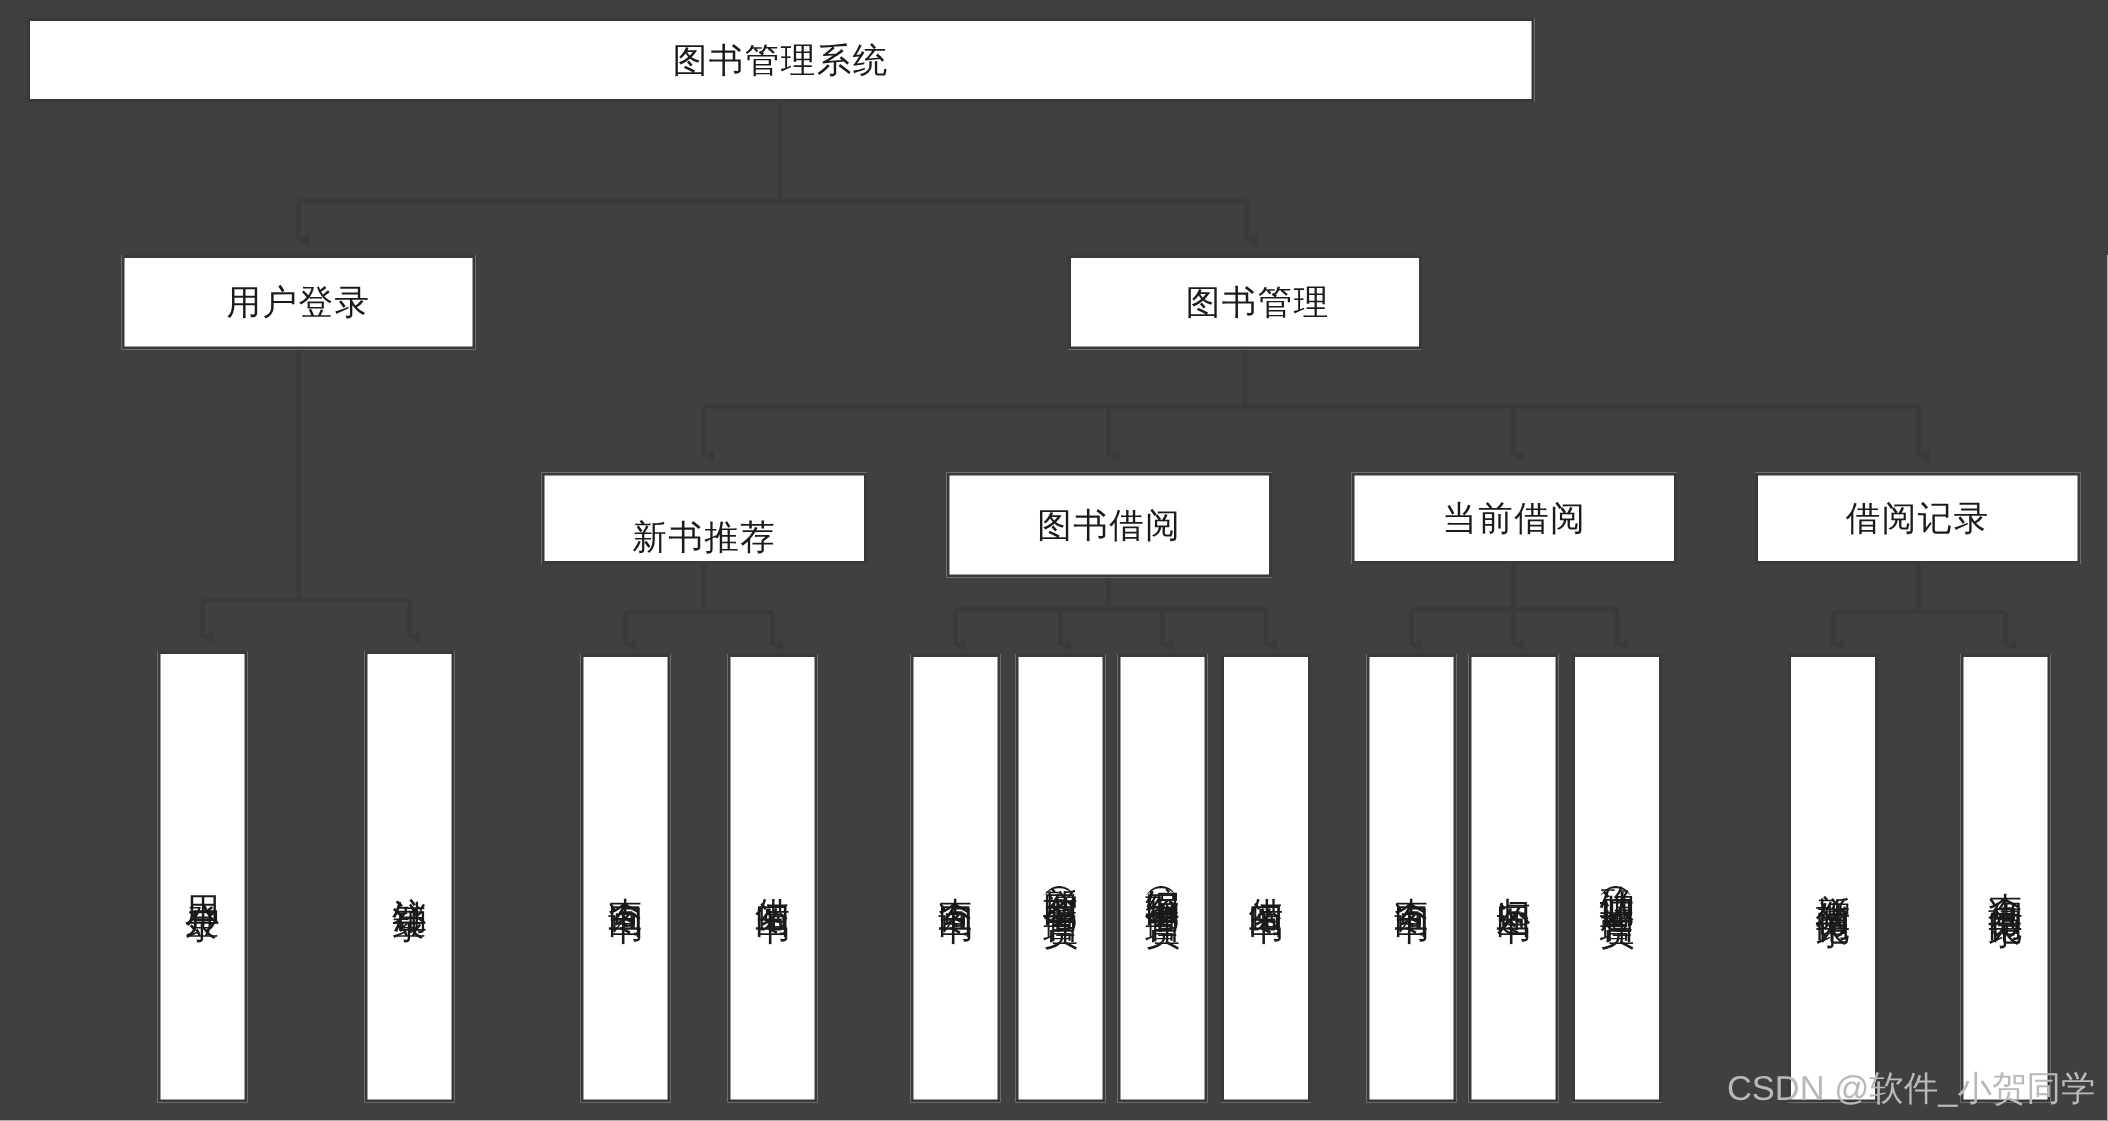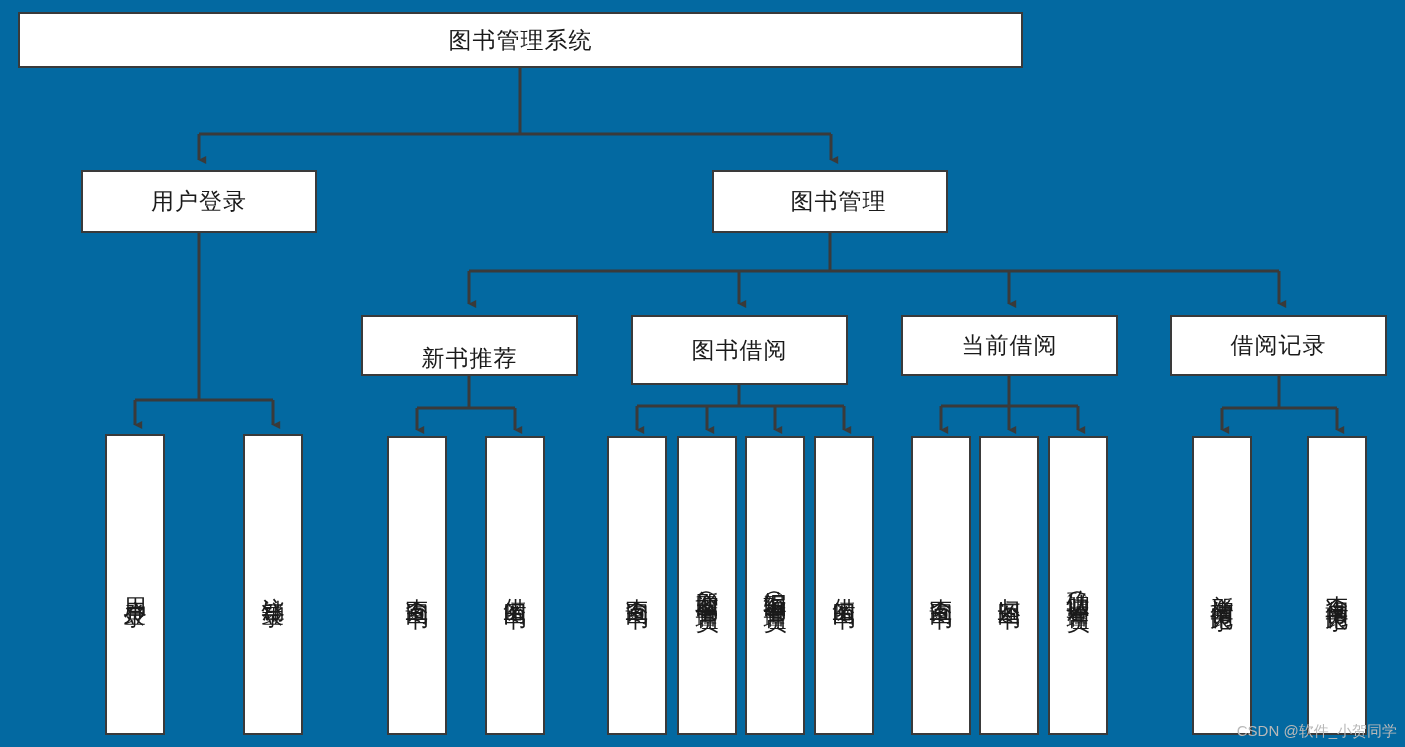--- a/index.html
+++ b/index.html
@@ -7,21 +7,21 @@
     padding: 0;
     background: #ffffff;
   }
   body {
     font-family: "Liberation Sans", "DejaVu Sans", sans-serif;
   }
   #canvas {
     position: relative;
     width: 1405px;
     height: 747px;
-    background: #0369a1;
+    background: #404040;
     overflow: hidden;
   }
   #wires {
     position: absolute;
     left: 0;
     top: 0;
     width: 1405px;
     height: 747px;
     pointer-events: none;
   }
@@ -50,21 +50,21 @@
   }
   .node.vert .vtext {
     writing-mode: vertical-rl;
     text-orientation: upright;
     white-space: nowrap;
   }
   .watermark {
     position: absolute;
     right: 8px;
     bottom: 6px;
-    font-size: 15px;
+    font-size: 23px;
     color: #b9b9b9;
     z-index: 3;
     white-space: nowrap;
   }
 </style>
 </head>
 <body>
 
 <div id="canvas">
 

